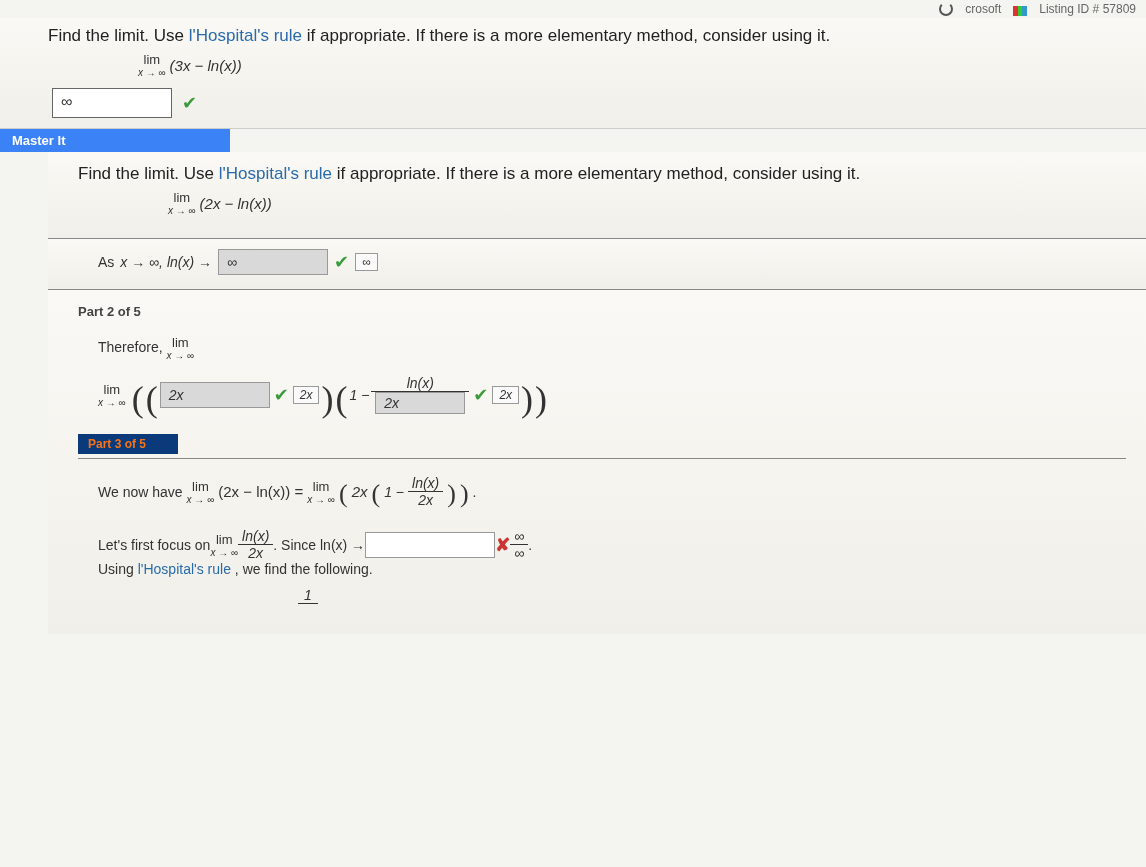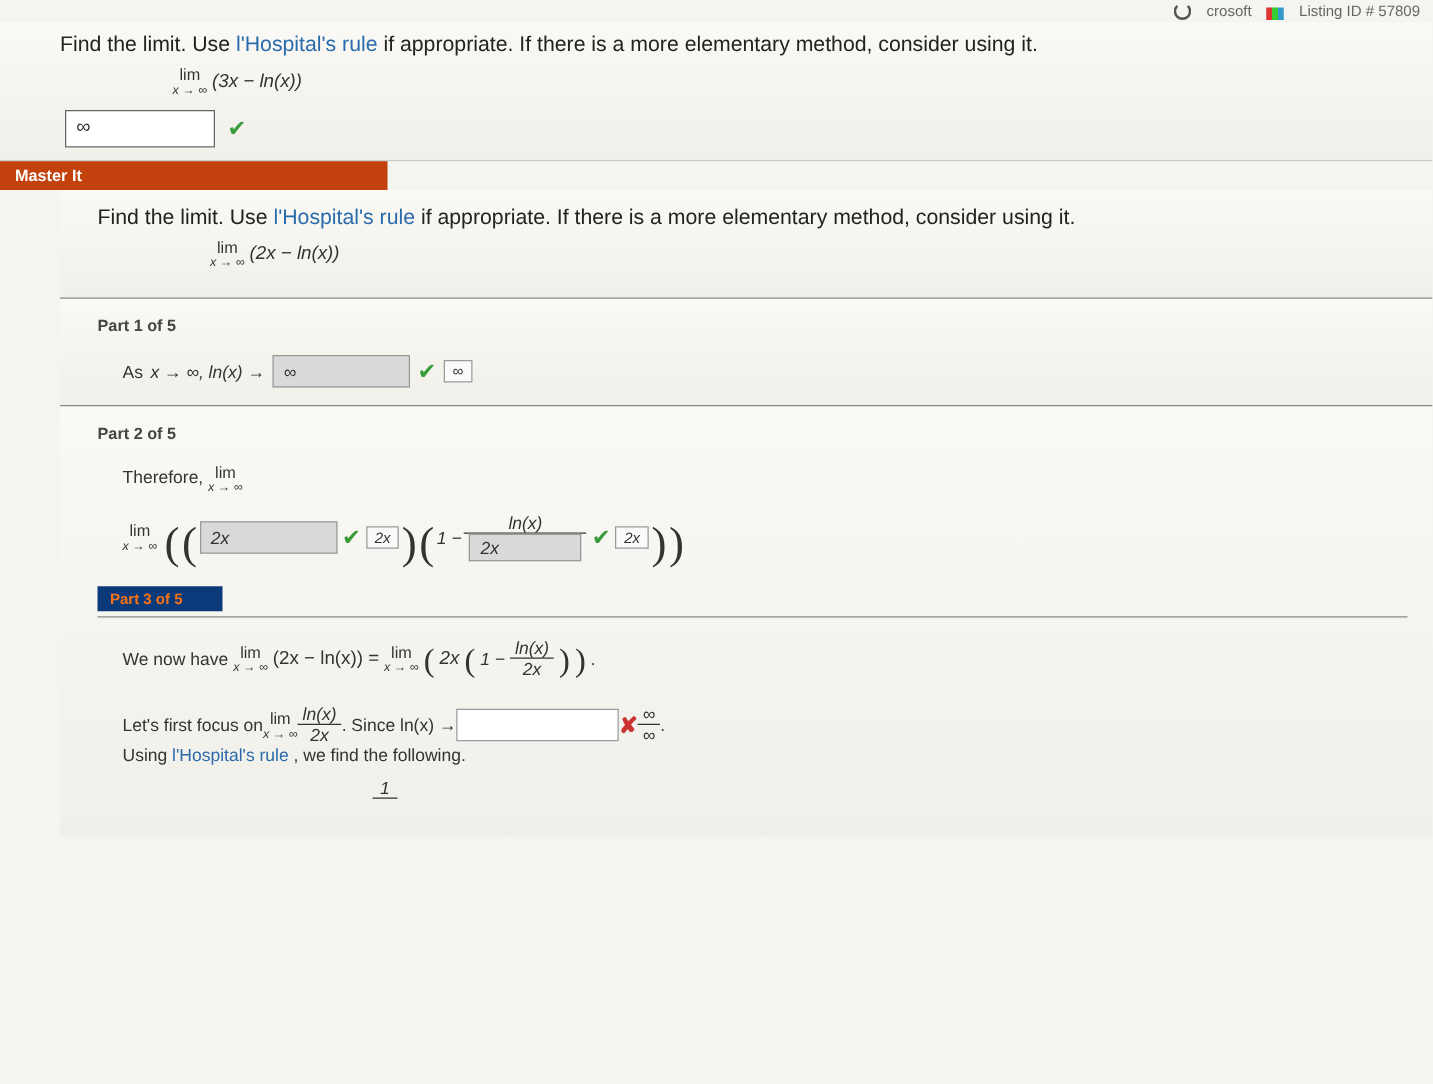--- a/index.html
+++ b/index.html
@@ -43,24 +43,24 @@
   .lim-block .bot { display:block; font-size: 10px; font-style: italic; }
   .expr { font-style: italic; font-size: 15px; vertical-align: middle; }
   .answer-row { display:flex; align-items:center; gap:10px; margin-left: 4px; margin-top:10px;}
   .answer-box {
     width: 120px; height: 30px; border: 1px solid #666;
     background: #fff; padding: 4px 8px; font-size: 16px;
   }
   .check { color: #3a9b3a; font-size: 18px; }
   .cross { color: #c33; font-size: 18px; font-weight: bold; }
   .ribbon {
-    background: #c2410c;
+    background: #3b82f6;
     color: #fff;
     padding: 4px 12px;
-    width: 310px;
+    width: 230px;
     font-weight: bold;
     font-size: 13px;
   }
   .inner-block {
     border-top: 1px solid #888;
     padding: 10px 20px 14px 30px;
     margin-left: 48px;
     background: linear-gradient(#faf9f5, #f0efe9);
   }
   .part-header { font-weight: bold; font-size: 13px; color: #444; margin: 4px 0 16px 0; }
@@ -135,21 +135,20 @@
     <div class="math-line">
       <span class="lim-block">
         <span class="top">lim</span>
         <span class="bot">x → ∞</span>
       </span>
       <span class="expr">(2x − ln(x))</span>
     </div>
   </div>
 
   <div class="inner-block">
-    <div class="part-header">Part 1 of 5</div>
     <div class="inline-row indent">
       <span>As </span>
       <span class="subx">x → ∞, ln(x) → </span>
       <span class="gray-box">∞</span>
       <span class="check">✔</span>
       <span class="small-label-box">∞</span>
     </div>
   </div>
 
   <div class="inner-block">

